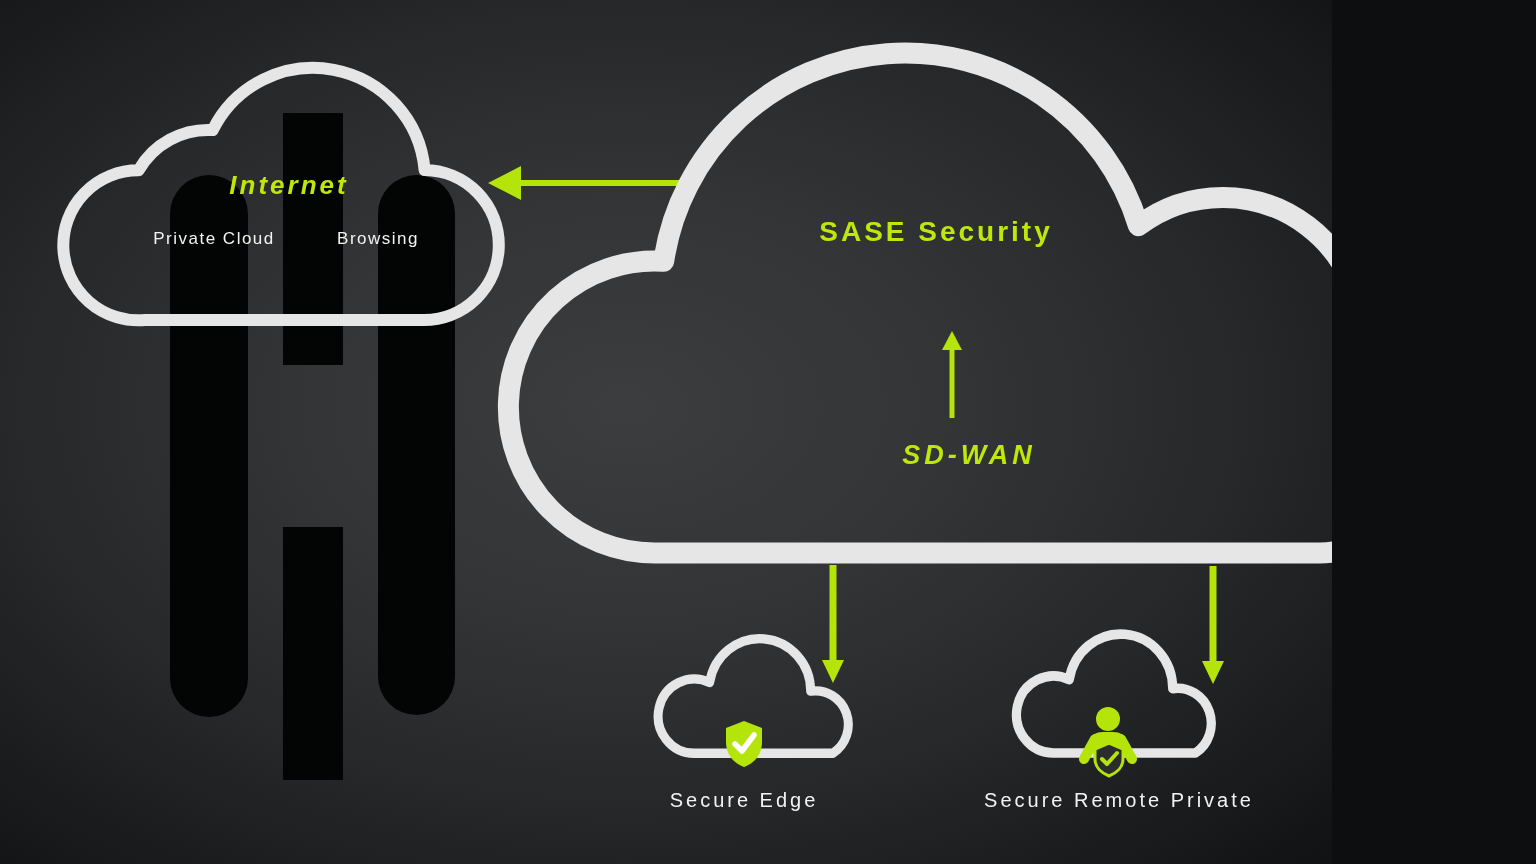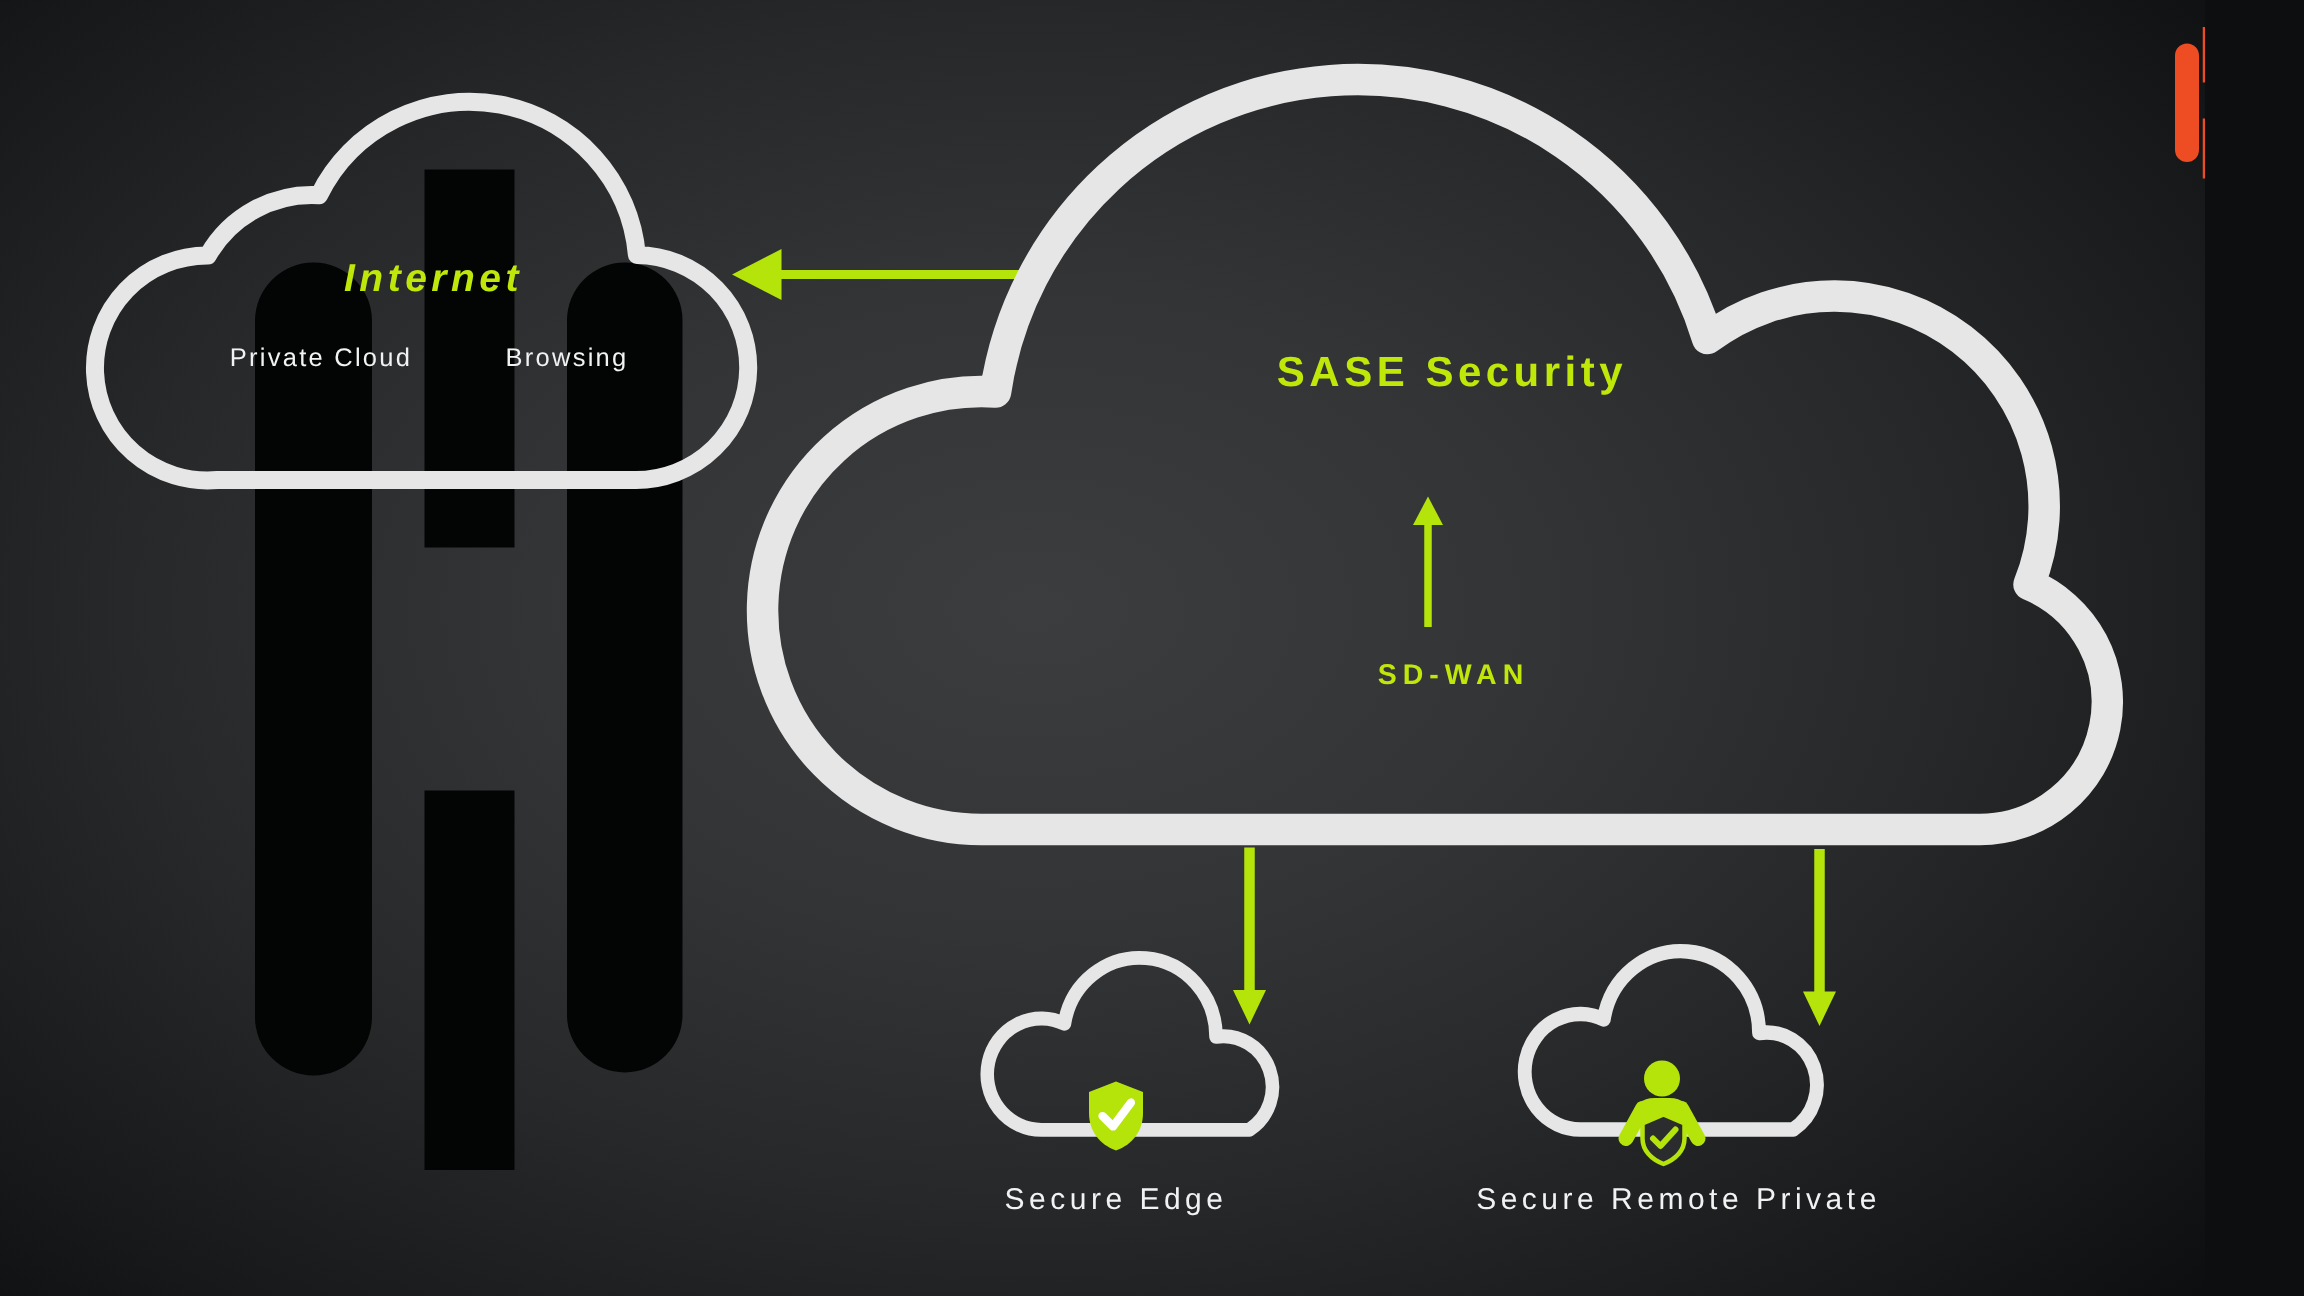--- a/index.html
+++ b/index.html
@@ -1,31 +1,31 @@
 <!DOCTYPE html>
 <html><head>
 <meta charset="utf-8">
 <style>
   html,body{margin:0;padding:0;background:#0c0e10;}
   .canvas{
-    position:relative;width:1470px;height:864px;overflow:hidden;
+    position:relative;width:1332px;height:864px;overflow:hidden;
     font-family:"Liberation Sans", sans-serif;
     background:radial-gradient(ellipse 1050px 680px at 47% 47%, #3c3d3f 0%, #333436 32%, #26282a 58%, #161819 85%, #0c0e10 100%);
   }
   .abs{position:absolute;}
   svg{overflow:visible;display:block;}
   .cloud-path{fill:none;stroke:#e6e6e6;stroke-linejoin:round;stroke-linecap:round;}
   .ctr{transform:translateX(-50%);white-space:nowrap;}
   .accent{color:#bfe70a;}
   .internet-title{font-size:26px;font-weight:bold;font-style:italic;letter-spacing:3px;}
   .cloud-sub{font-size:17px;letter-spacing:1.5px;color:#f2f2f2;}
   .sase-title{font-size:28px;font-weight:bold;letter-spacing:3px;}
   .services{display:flex;gap:22px;font-size:16px;letter-spacing:2px;color:#f0f0f0;}
   .svc-4{margin-left:14px;} .svc-5{margin-left:18px;}
-  .sdwan{font-size:19px;font-weight:bold;letter-spacing:4px;}
+  .sdwan{font-size:27px;font-weight:bold;font-style:italic;letter-spacing:4px;}
   .cloud-label{font-size:20px;letter-spacing:3px;color:#f2f2f2;text-align:right;}
   .wm{position:absolute;background:#030404;}
   .arrow-line{stroke:#b5e40b;}
   .arrow-head{fill:#b5e40b;}
 </style>
 </head>
 <body>
 
 <div class="canvas">
 
@@ -58,21 +58,21 @@
   <svg class="abs" style="left:73px;top:60px;" width="432" height="272" viewBox="0 0 432 272">
     <path class="cloud-path" stroke-width="12" d="M 72 260 A 75 75 0 1 1 65.6 110.3 A 80 80 0 0 1 139.7 70.1 A 112 112 0 0 1 351.6 110 A 75 75 0 0 1 350 260 Z"></path>
   </svg>
   <div class="abs ctr internet-title accent" style="left:289px;top:170px;">Internet</div>
   <div class="abs ctr cloud-sub" style="left:214px;top:229px;">Private Cloud</div>
   <div class="abs ctr cloud-sub" style="left:378px;top:229px;">Browsing</div>
 
   <svg class="abs" style="left:508px;top:42px;" width="910" height="520" viewBox="0 0 910 520">
     <path class="cloud-path" stroke-width="21" d="M 147 511 A 146 146 0 1 1 155.7 219.3 A 244 244 0 0 1 630.4 183.7 A 140 140 0 0 1 844.7 347.6 A 85 85 0 0 1 812 511 Z"></path>
   </svg>
-  <div class="abs ctr sase-title accent" style="left:936px;top:232px;margin-left:32px;">SASE Security</div>
+  <div class="abs ctr sase-title accent" style="left:936px;top:216px;">SASE Security</div>
   <div class="abs ctr sdwan accent" style="left:969px;top:440px;">SD-WAN</div>
 
   <svg class="abs" style="left:645px;top:625px;" width="205" height="135" viewBox="0 0 250 160" preserveAspectRatio="none">
     <path class="cloud-path" stroke-width="11" d="M 60 152 A 44 44 0 1 1 78.8 68.2 A 62 62 0 0 1 202 78.5 A 40 40 0 0 1 229.1 152 Z"></path>
   </svg>
   <svg class="abs" style="left:722px;top:718px;" width="44" height="52" viewBox="0 0 44 52">
     <path d="M 22 3 L 40 10 V 24 C 40 36 33 45 22 49 C 11 45 4 36 4 24 V 10 Z" fill="#b5e40b"></path>
     <polyline points="13,26 20,33 32,17" fill="none" stroke="#ffffff" stroke-width="5.5" stroke-linecap="round" stroke-linejoin="round"></polyline>
   </svg>
   <div class="abs ctr cloud-label" style="left:744px;top:789px;">Secure Edge</div>

